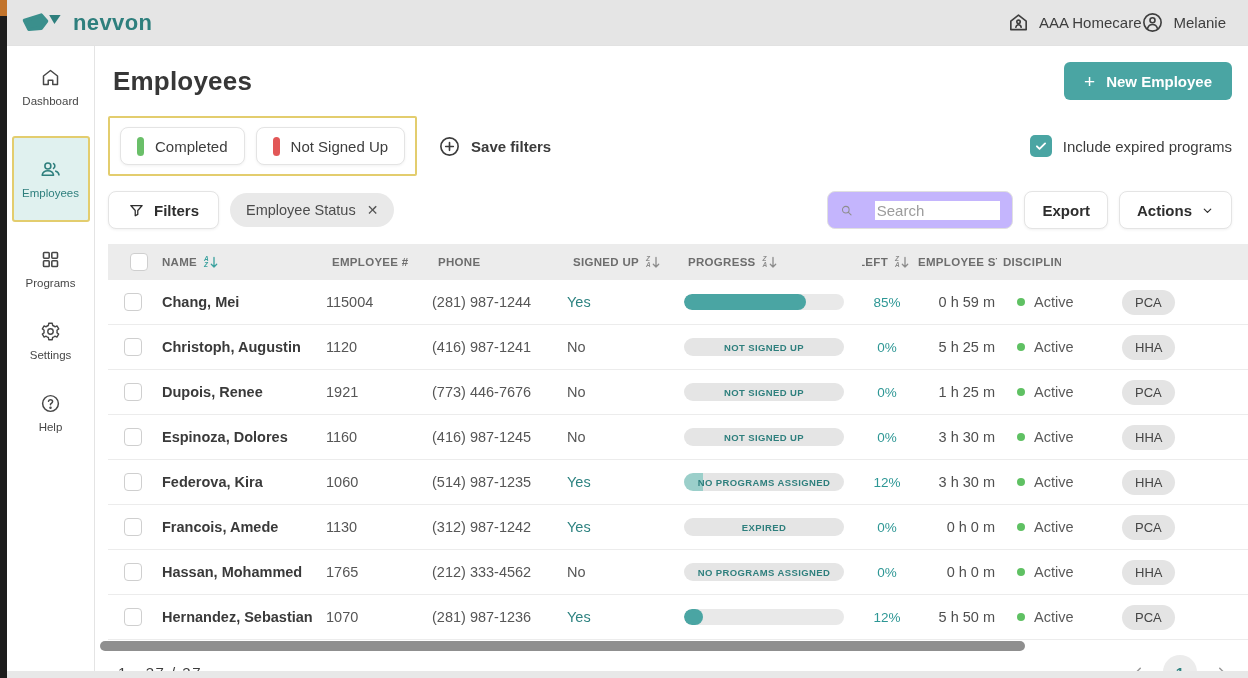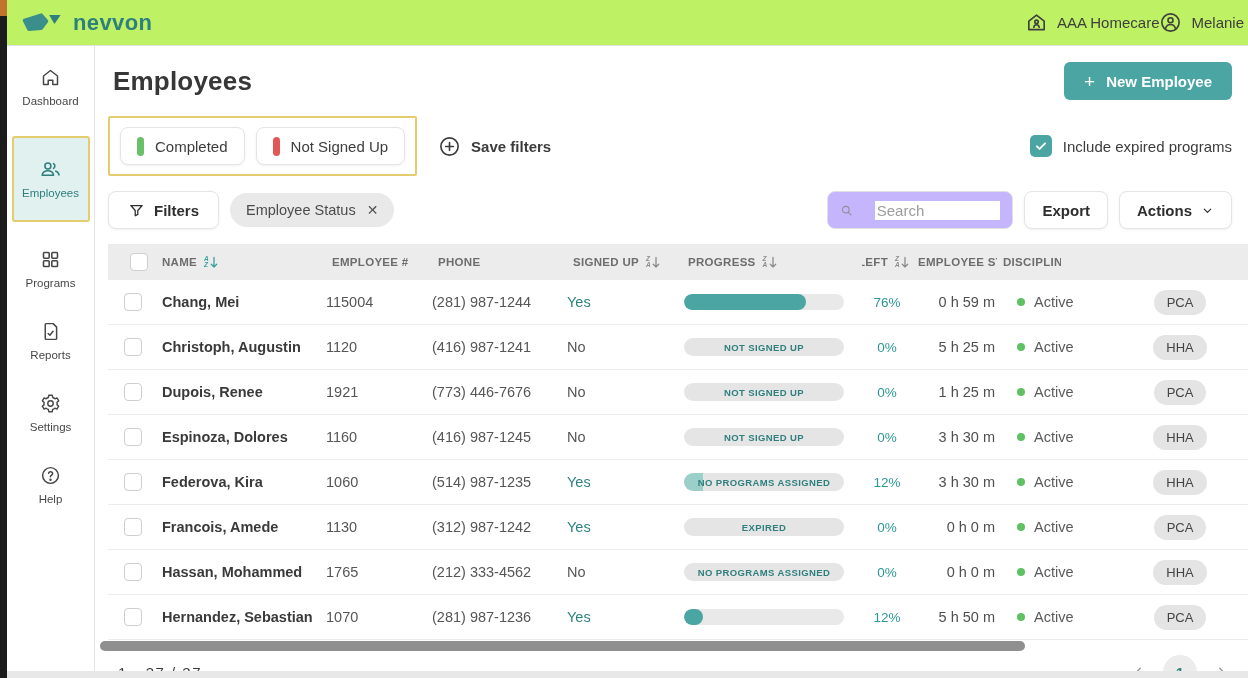--- a/index.html
+++ b/index.html
@@ -5,22 +5,22 @@
   * { box-sizing: border-box; }
   html,body { margin:0; padding:0; width:1248px; height:678px; overflow:hidden;
     font-family:"Liberation Sans", sans-serif; background:#fff; }
   .app { position:relative; width:1248px; height:678px; background:#fff; }
 
   
   .edge { position:absolute; left:0; top:0; width:7px; height:100%; background:#1c1c1c; z-index:30; }
   .edge-top { height:16px; background:#c2742c; }
 
   
-  .topbar { position:absolute; left:7px; right:0; top:0; height:46px; background:#bef264;
-    border-bottom:1px solid #e2e2e2; display:flex; align-items:center; padding:0 4px 0 14px; z-index:20; }
+  .topbar { position:absolute; left:7px; right:0; top:0; height:46px; background:#e5e5e5;
+    border-bottom:1px solid #e2e2e2; display:flex; align-items:center; padding:0 22px 0 14px; z-index:20; }
   .brand { display:flex; align-items:center; gap:8px; cursor:pointer; }
   .brand-text { font-size:22px; font-weight:700; color:#2e7f7d; letter-spacing:.4px; }
   .topbar-right { margin-left:auto; display:flex; align-items:center; }
   .tb-item { display:flex; align-items:center; gap:9px; font-size:15px; color:#3e3e3e; font-weight:500; cursor:pointer; }
   .tb-item svg { stroke:#3e3e3e; }
 
   
   .shell { position:absolute; top:46px; left:7px; right:0; bottom:0; display:flex; }
 
   
@@ -96,21 +96,21 @@
   .signed.yes { color:#2e8381; }
   .pbar { width:160px; height:16px; background:#e9e9e9; border-radius:9px; margin-left:2px; overflow:hidden; }
   .pfill { height:100%; background:#4aa5a3; border-radius:9px; }
   .pbadge { width:160px; height:18px; border-radius:10px; margin-left:2px; background:#e5e5e5;
     color:#2e7f7d; font-size:9.5px; font-weight:700; letter-spacing:.4px; display:flex;
     align-items:center; justify-content:center; white-space:nowrap; overflow:hidden; }
   .pct { color:#2e9795; font-size:13.5px; text-align:center; font-weight:500; }
   .hours { text-align:right; padding-right:2px; color:#4f4f4f; }
   .statuscell { display:flex; align-items:center; gap:9px; padding-left:20px; color:#5a5a5a; }
   .dot { width:8px; height:8px; border-radius:50%; background:#5fc163; }
-  .pillcell { display:flex; justify-content:center; }
+  .pillcell { display:flex; }
   .pill { background:#e4e4e4; border-radius:14px; padding:5px 13px; font-size:13px; color:#454545; }
 
   
   .hscroll { width:1140px; height:10px; margin-top:1px; }
   .thumb { width:925px; height:10px; background:#8f8f8f; border-radius:6px; margin-left:-8px; cursor:grab; }
 
   
   .pager { display:flex; align-items:center; height:42px; padding:0 18px 0 10px; }
   .range { font-size:15px; color:#3c3c3c; letter-spacing:1.5px; }
   .pager-controls { margin-left:auto; display:flex; align-items:center; gap:16px; }
@@ -177,27 +177,20 @@
         <div class="side-item">
           <span><svg width="21" height="21" viewBox="0 0 24 24" fill="none" stroke-width="1.8">
               <rect x="4" y="4" width="6.5" height="6.5" rx="1"></rect>
               <rect x="13.5" y="4" width="6.5" height="6.5" rx="1"></rect>
               <rect x="4" y="13.5" width="6.5" height="6.5" rx="1"></rect>
               <rect x="13.5" y="13.5" width="6.5" height="6.5" rx="1"></rect>
             </svg></span>
           <span>Programs</span>
         </div>
         <div class="side-item">
-          <span><svg width="21" height="21" viewBox="0 0 24 24" fill="none" stroke-width="1.7" stroke-linecap="round" stroke-linejoin="round">
-              <path d="M7 3h8l4 4v13a1 1 0 0 1-1 1H7a1 1 0 0 1-1-1V4a1 1 0 0 1 1-1z"></path>
-              <path d="M9.3 14.2l2 2 3.6-4.4"></path>
-            </svg></span>
-          <span>Reports</span>
-        </div>
-        <div class="side-item">
           <span><svg width="21" height="21" viewBox="0 0 24 24" fill="none" stroke-width="1.6" stroke-linejoin="round">
               <path d="M19.4 13.5a7.5 7.5 0 0 0 0-3l2-1.5-2-3.4-2.3 1a7.5 7.5 0 0 0-2.6-1.5L14 2.6h-4l-.4 2.5a7.5 7.5 0 0 0-2.6 1.5l-2.3-1-2 3.4 2 1.5a7.5 7.5 0 0 0 0 3l-2 1.5 2 3.4 2.3-1a7.5 7.5 0 0 0 2.6 1.5l.4 2.5h4l.4-2.5a7.5 7.5 0 0 0 2.6-1.5l2.3 1 2-3.4z"></path>
               <circle cx="12" cy="12" r="3.1"></circle>
             </svg></span>
           <span>Settings</span>
         </div>
         <div class="side-item">
           <span><svg width="21" height="21" viewBox="0 0 24 24" fill="none" stroke-width="1.7" stroke-linecap="round" stroke-linejoin="round">
               <circle cx="12" cy="12" r="9"></circle>
               <path d="M9.7 9.4A2.4 2.4 0 0 1 12 7.7c1.3 0 2.4.9 2.4 2.1 0 1.5-1.5 1.8-2.4 2.8v.8"></path>
@@ -346,21 +339,21 @@
               </div>
               <div class="cell-name">Chang, Mei</div>
               <div>115004</div>
               <div>(281) 987-1244</div>
               <div class="signed yes">Yes</div>
               <div>
                 <div class="pbar">
                   <div class="pfill" style="width:76%"></div>
                 </div>
               </div>
-              <div class="pct">76%</div>
+              <div class="pct">85%</div>
               <div class="hours">0 h 59 m</div>
               <div class="statuscell">
                 <span class="dot"></span>
                 <span>Active</span>
               </div>
               <div class="pillcell">
                 <span class="pill">PCA</span>
               </div>
             </div>
             <div class="trow">

